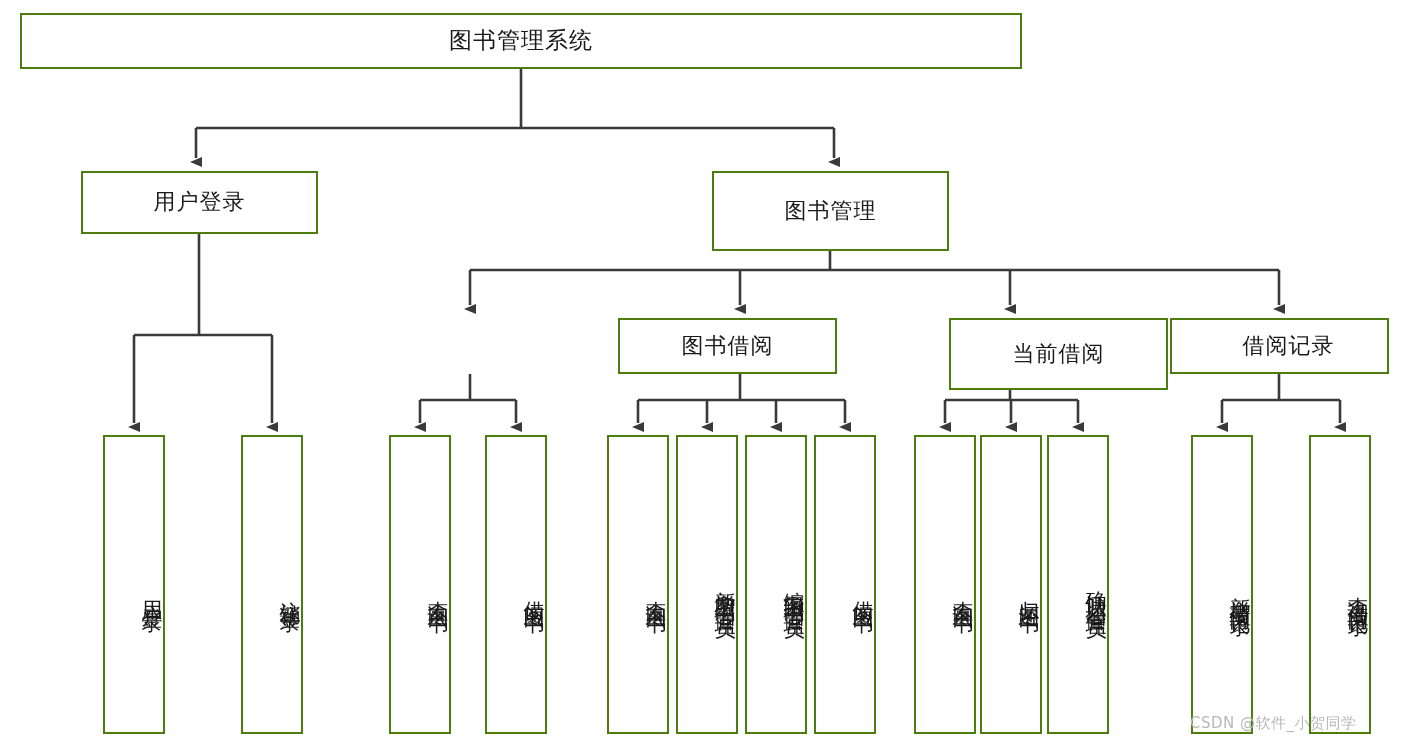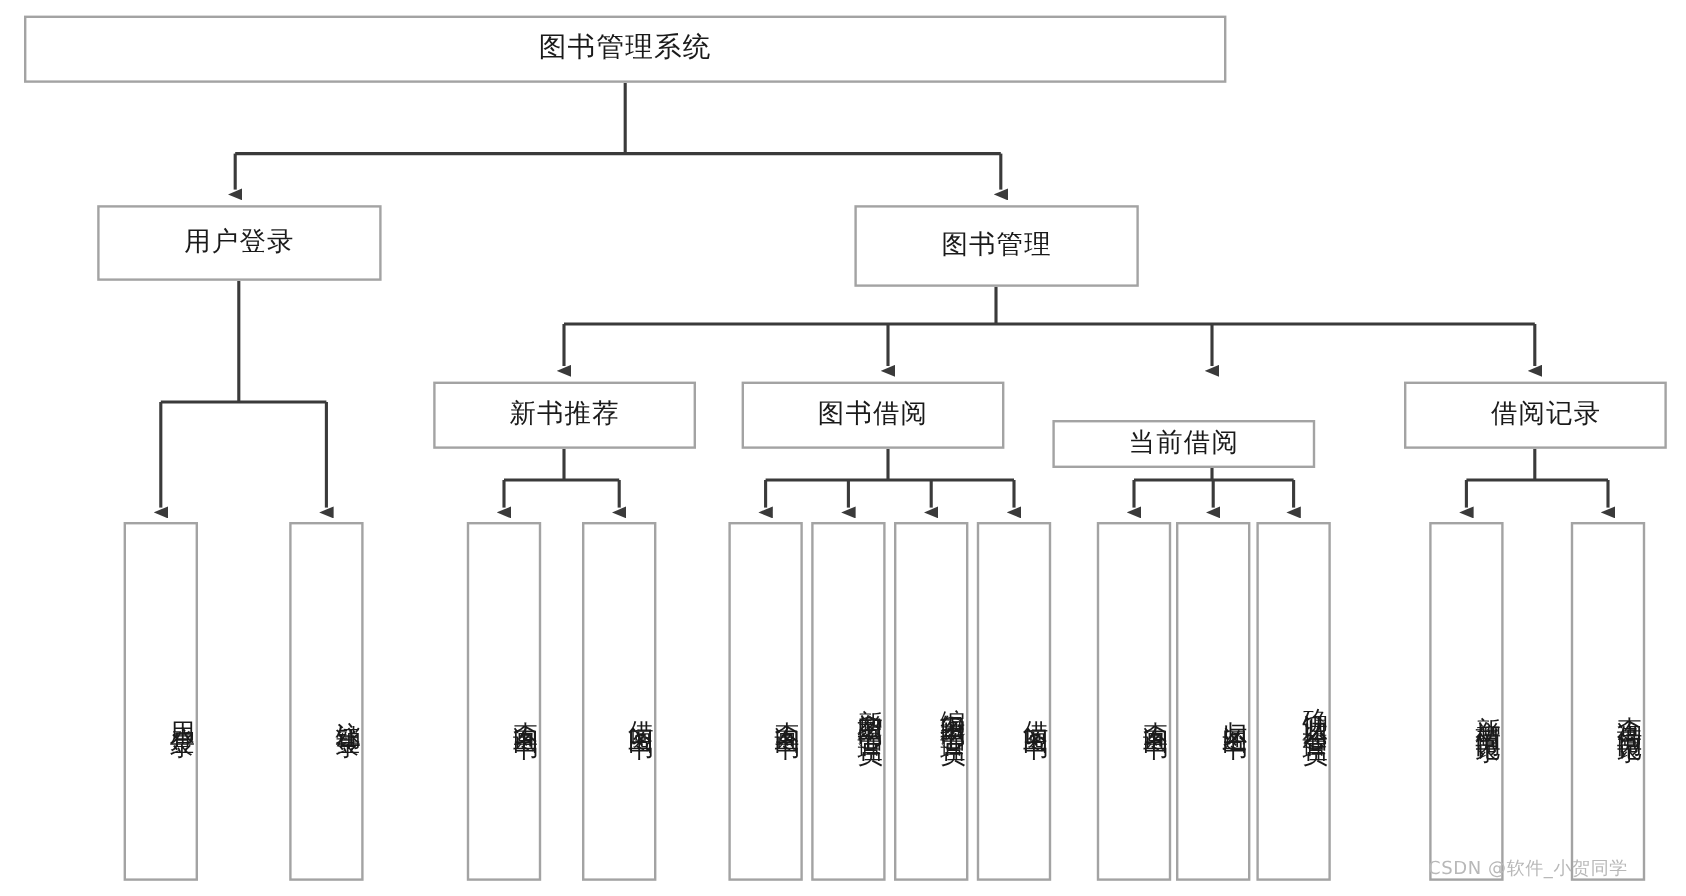--- a/index.html
+++ b/index.html
@@ -10,21 +10,21 @@
     width:1405px;
     height:747px;
     background:#ffffff;
     overflow:hidden;
   }
   #edges{position:absolute;left:0;top:0;width:1405px;height:747px;}
   .node{
     position:absolute;
     box-sizing:border-box;
     background:#ffffff;
-    border:2px solid #a3a3a3;
+    border:2px solid #4d7c0f;
     display:flex;
     align-items:center;
     justify-content:center;
     color:#1a1a1a;
   }
   .node-h{
     font-size:22px;
     letter-spacing:1px;
     line-height:1.1;
     white-space:nowrap;
@@ -110,31 +110,28 @@
     </g>
   </svg>
 
   <div class="node node-h node-root" style="left:20px;top:13px;width:1002px;height:56px;">
     <span>图书管理系统</span>
   </div>
 
   <div class="node node-h" style="left:81px;top:171px;width:237px;height:63px;">
     <span>用户登录</span>
   </div>
-  <div class="node node-h" style="left:712px;top:171px;width:237px;height:68px;">
+  <div class="node node-h" style="left:712px;top:171px;width:237px;height:80px;">
     <span>图书管理</span>
   </div>
 
-  <div class="node node-h" style="left:361px;top:318px;width:219px;height:56px;">
-    <span>新书推荐</span>
-  </div>
   <div class="node node-h" style="left:618px;top:318px;width:219px;height:56px;">
     <span>图书借阅</span>
   </div>
-  <div class="node node-h" style="left:877px;top:318px;width:219px;height:40px;margin-top:32px;">
+  <div class="node node-h" style="left:949px;top:318px;width:219px;height:72px;">
     <span>当前借阅</span>
   </div>
   <div class="node node-h" style="left:1170px;top:318px;width:219px;height:56px;padding-left:18px;">
     <span>借阅记录</span>
   </div>
 
   <div class="node node-v" style="left:103px;top:435px;width:62px;height:299px;">
     <span>用户登录</span>
   </div>
   <div class="node node-v" style="left:241px;top:435px;width:62px;height:299px;">

